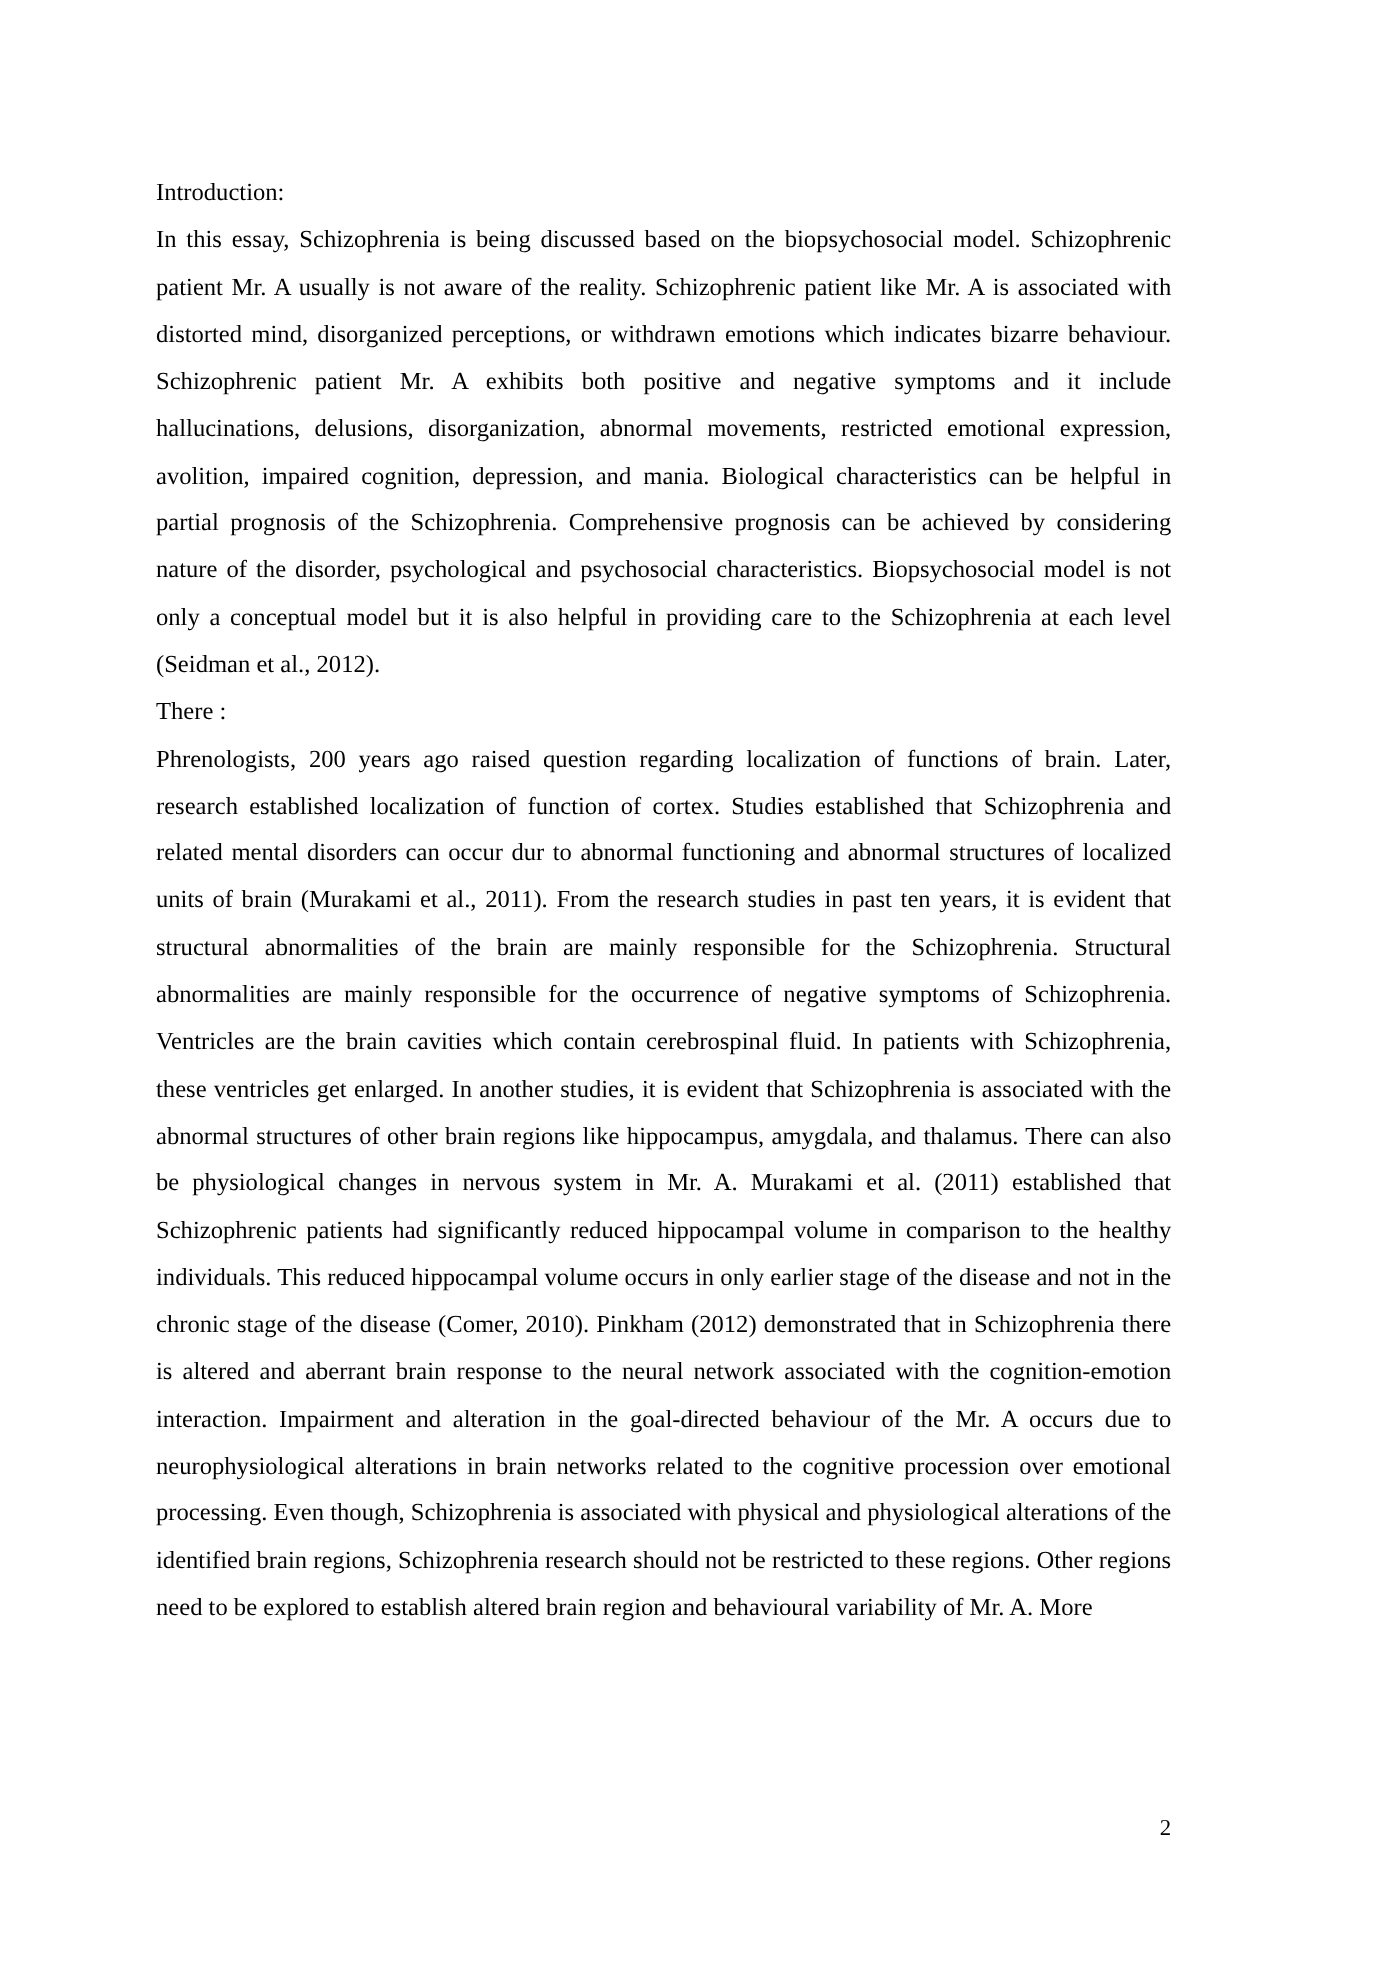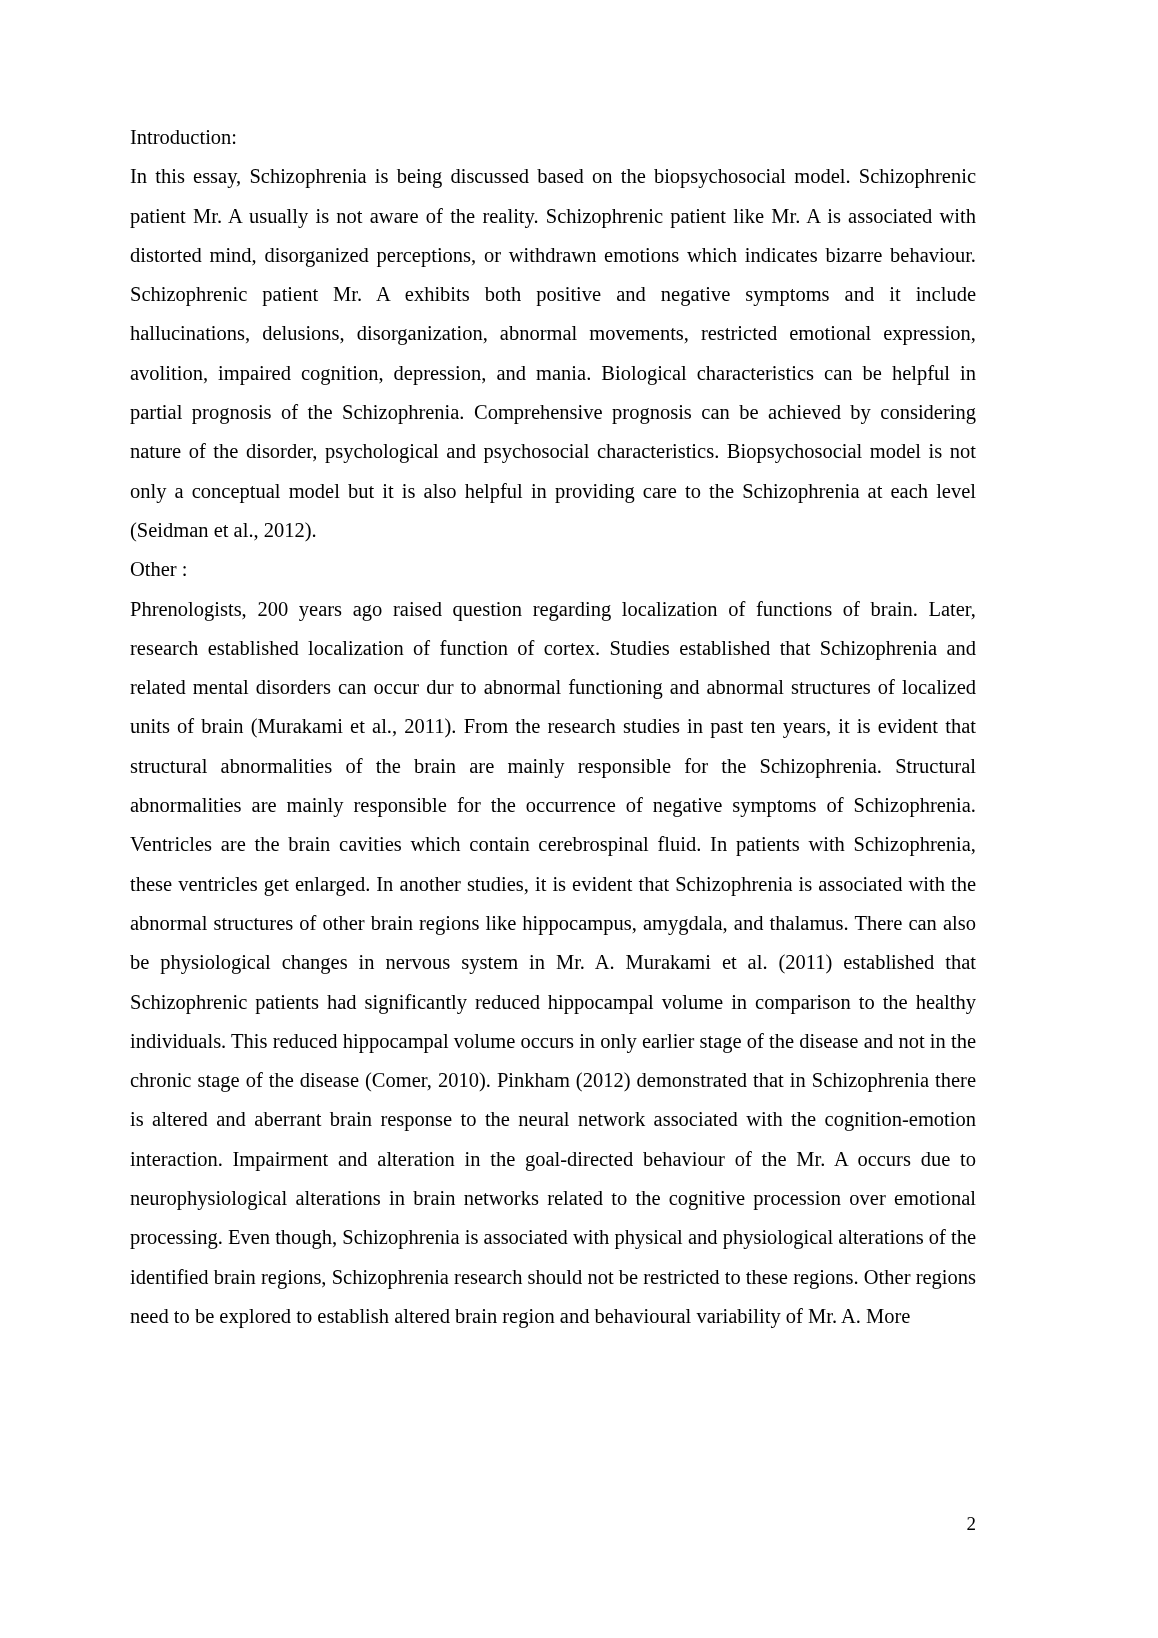--- a/index.html
+++ b/index.html
@@ -13,21 +13,21 @@
     height: 1638px;
     background: #ffffff;
     box-sizing: border-box;
     overflow: hidden;
     font-family: "Liberation Serif", "DejaVu Serif", serif;
     color: #000000;
   }
   .content {
     position: absolute;
     left: 130px;
-    top: 118px;
+    top: 142px;
     width: 846px;
   }
   .para {
     margin: 0;
     font-size: 20.5px;
     line-height: 39.3px;
     text-align: justify;
     text-justify: inter-word;
     letter-spacing: 0px;
     word-spacing: 0px;
@@ -55,20 +55,20 @@
 </head>
 <body>
 
 <div class="page">
 
   <div class="content">
     <p class="para heading">Introduction:</p>
 
     <p class="para">In this essay, Schizophrenia is being discussed based on the biopsychosocial model. Schizophrenic patient Mr. A usually is not aware of the reality. Schizophrenic patient like Mr. A is associated with distorted mind, disorganized perceptions, or withdrawn emotions which indicates bizarre behaviour. Schizophrenic patient Mr. A exhibits both positive and negative symptoms and it include hallucinations, delusions, disorganization, abnormal movements, restricted emotional expression, avolition, impaired cognition, depression, and mania. Biological characteristics can be helpful in partial prognosis of the Schizophrenia. Comprehensive prognosis can be achieved by considering nature of the disorder, psychological and psychosocial characteristics. Biopsychosocial model is not only a conceptual model but it is also helpful in providing care to the Schizophrenia at each level (Seidman et al., 2012).</p>
 
-    <p class="para heading">Other :</p>
+    <p class="para heading">There :</p>
 
     <p class="para">Phrenologists, 200 years ago raised question regarding localization of functions of brain. Later, research established localization of function of cortex. Studies established that Schizophrenia and related mental disorders can occur dur to abnormal functioning and abnormal structures of localized units of brain (Murakami et al., 2011). From the research studies in past ten years, it is evident that structural abnormalities of the brain are mainly responsible for the Schizophrenia. Structural abnormalities are mainly responsible for the occurrence of negative symptoms of Schizophrenia. Ventricles are the brain cavities which contain cerebrospinal fluid. In patients with Schizophrenia, these ventricles get enlarged. In another studies, it is evident that Schizophrenia is associated with the abnormal structures of other brain regions like hippocampus, amygdala, and thalamus. There can also be physiological changes in nervous system in Mr. A. Murakami et al. (2011) established that Schizophrenic patients had significantly reduced hippocampal volume in comparison to the healthy individuals. This reduced hippocampal volume occurs in only earlier stage of the disease and not in the chronic stage of the disease (Comer, 2010). Pinkham (2012) demonstrated that in Schizophrenia there is altered and aberrant brain response to the neural network associated with the cognition-emotion interaction. Impairment and alteration in the goal-directed behaviour of the Mr. A occurs due to neurophysiological alterations in brain networks related to the cognitive procession over emotional processing. Even though, Schizophrenia is associated with physical and physiological alterations of the identified brain regions, Schizophrenia research should not be restricted to these regions. Other regions need to be explored to establish altered brain region and behavioural variability of Mr. A. More</p>
   </div>
 
   <div class="page-number">2</div>
 
 </div>
 
 </body></html>

